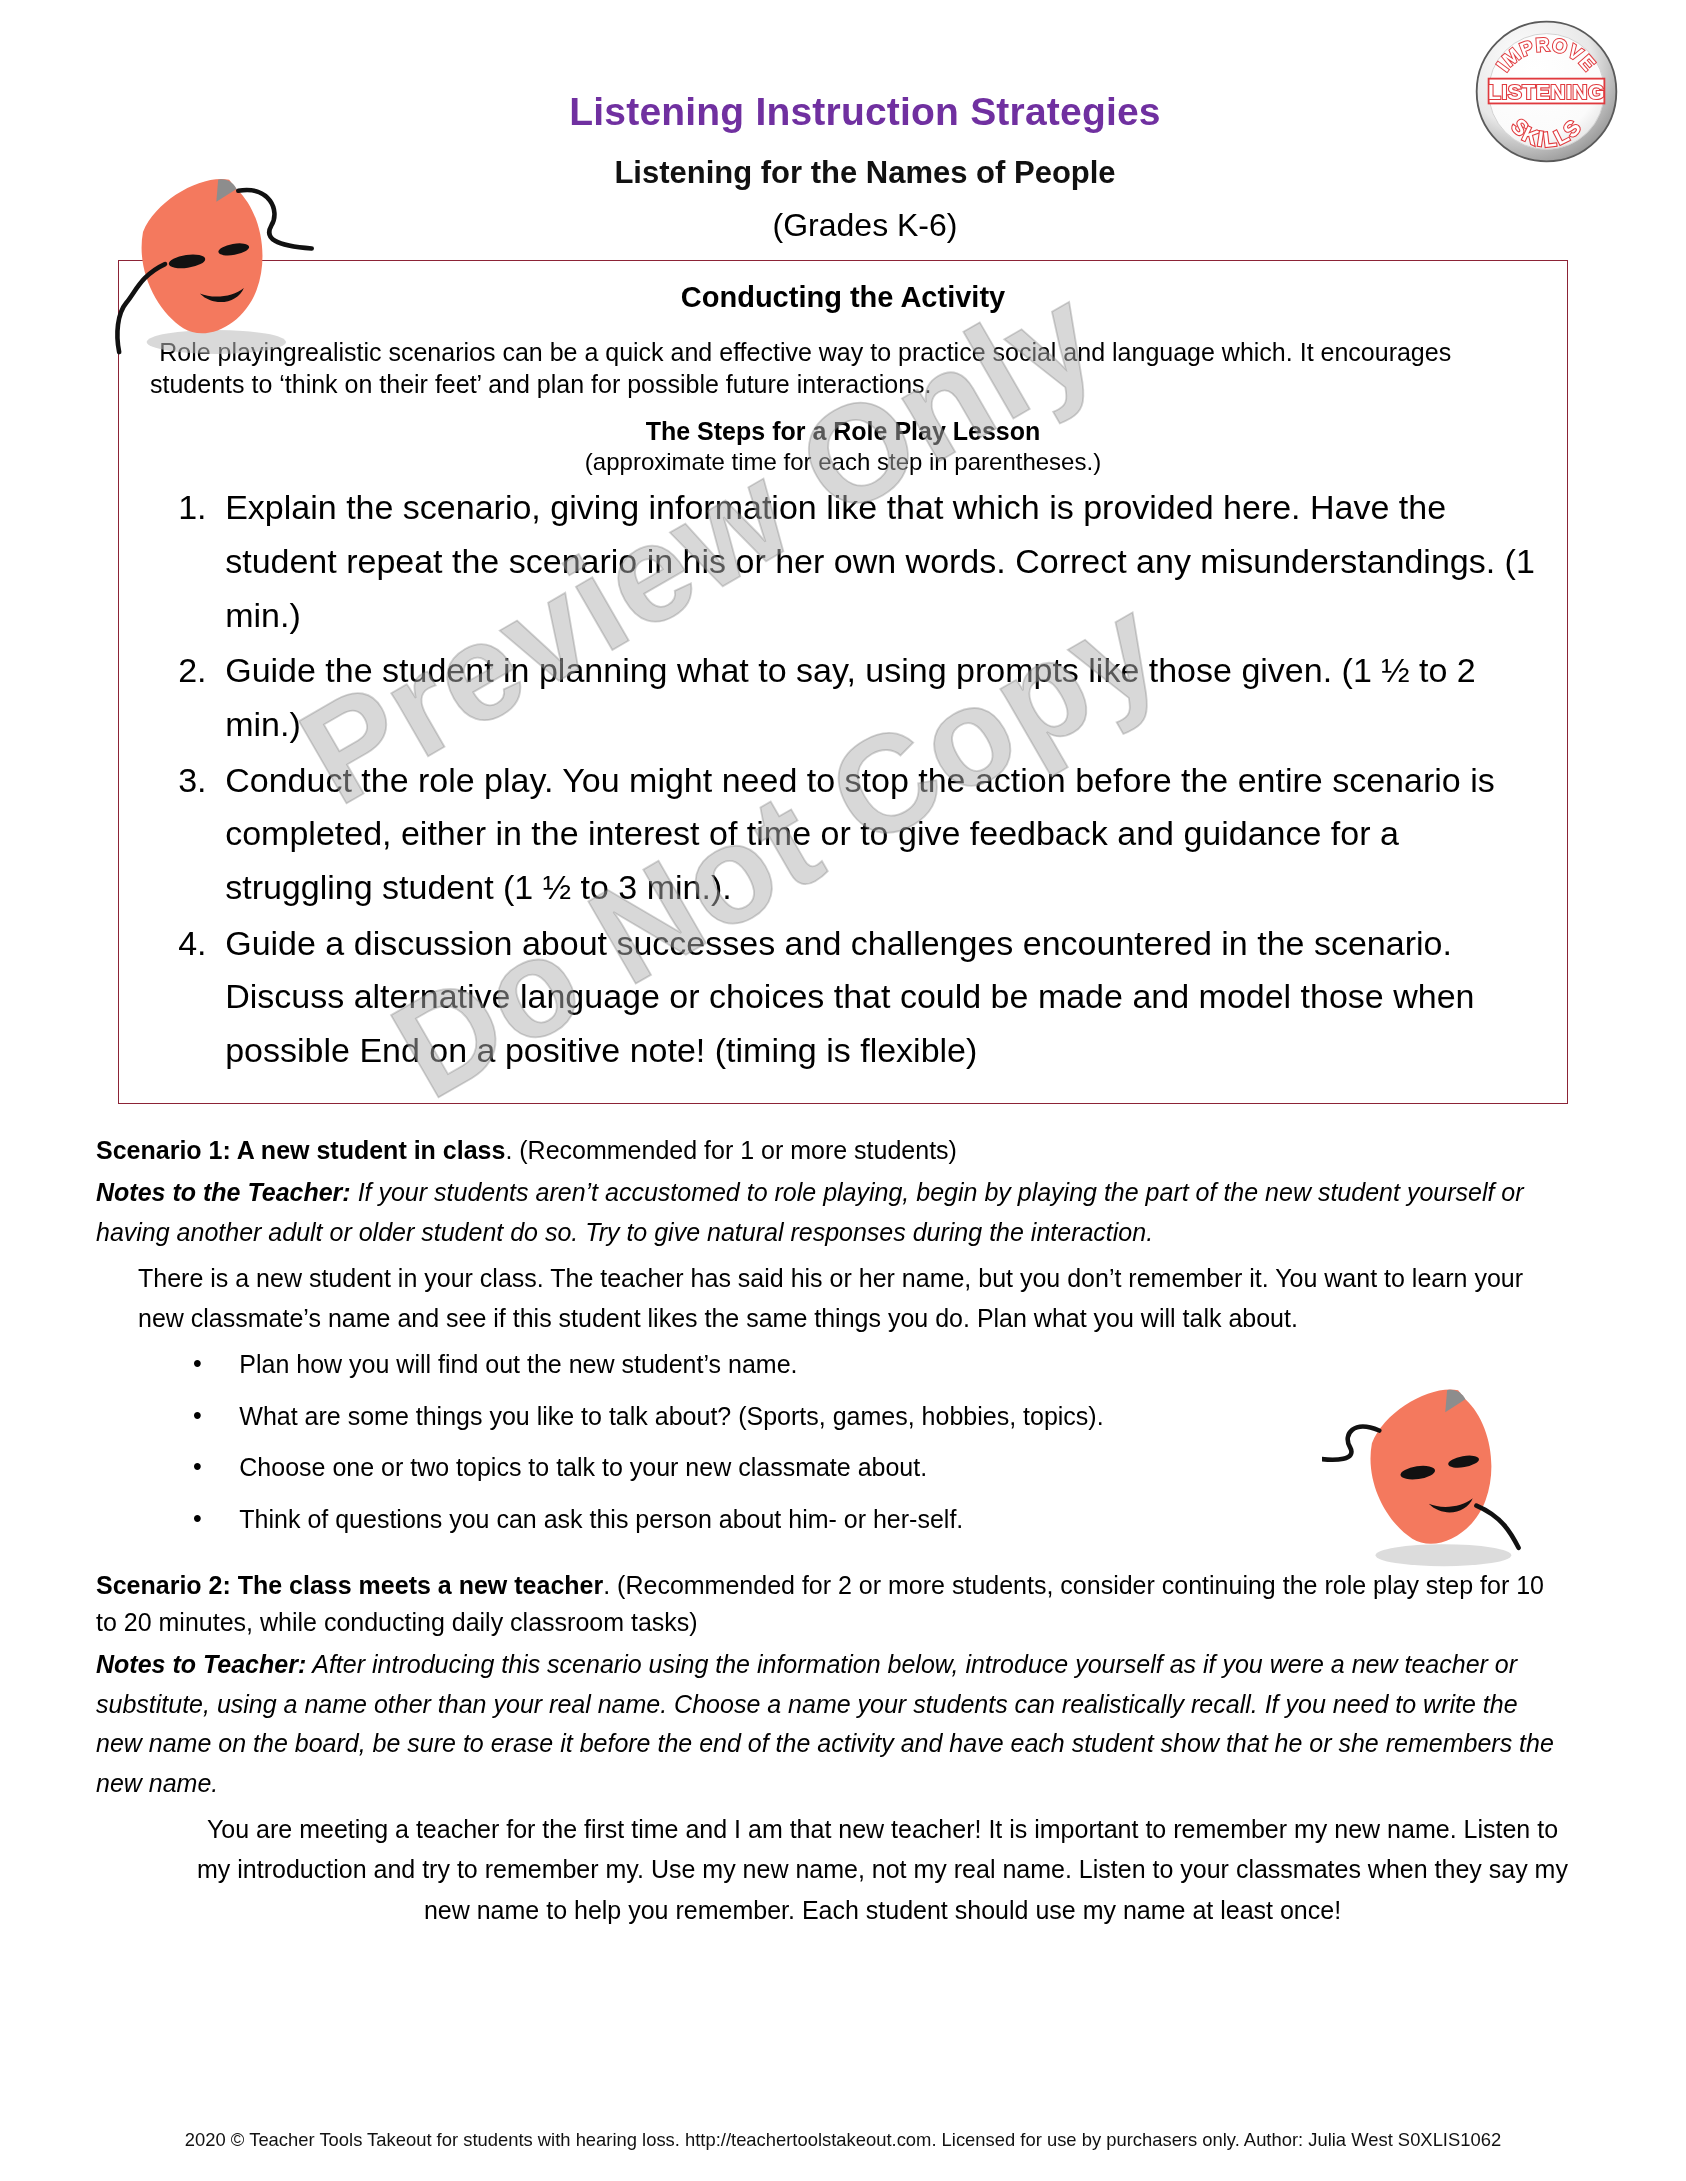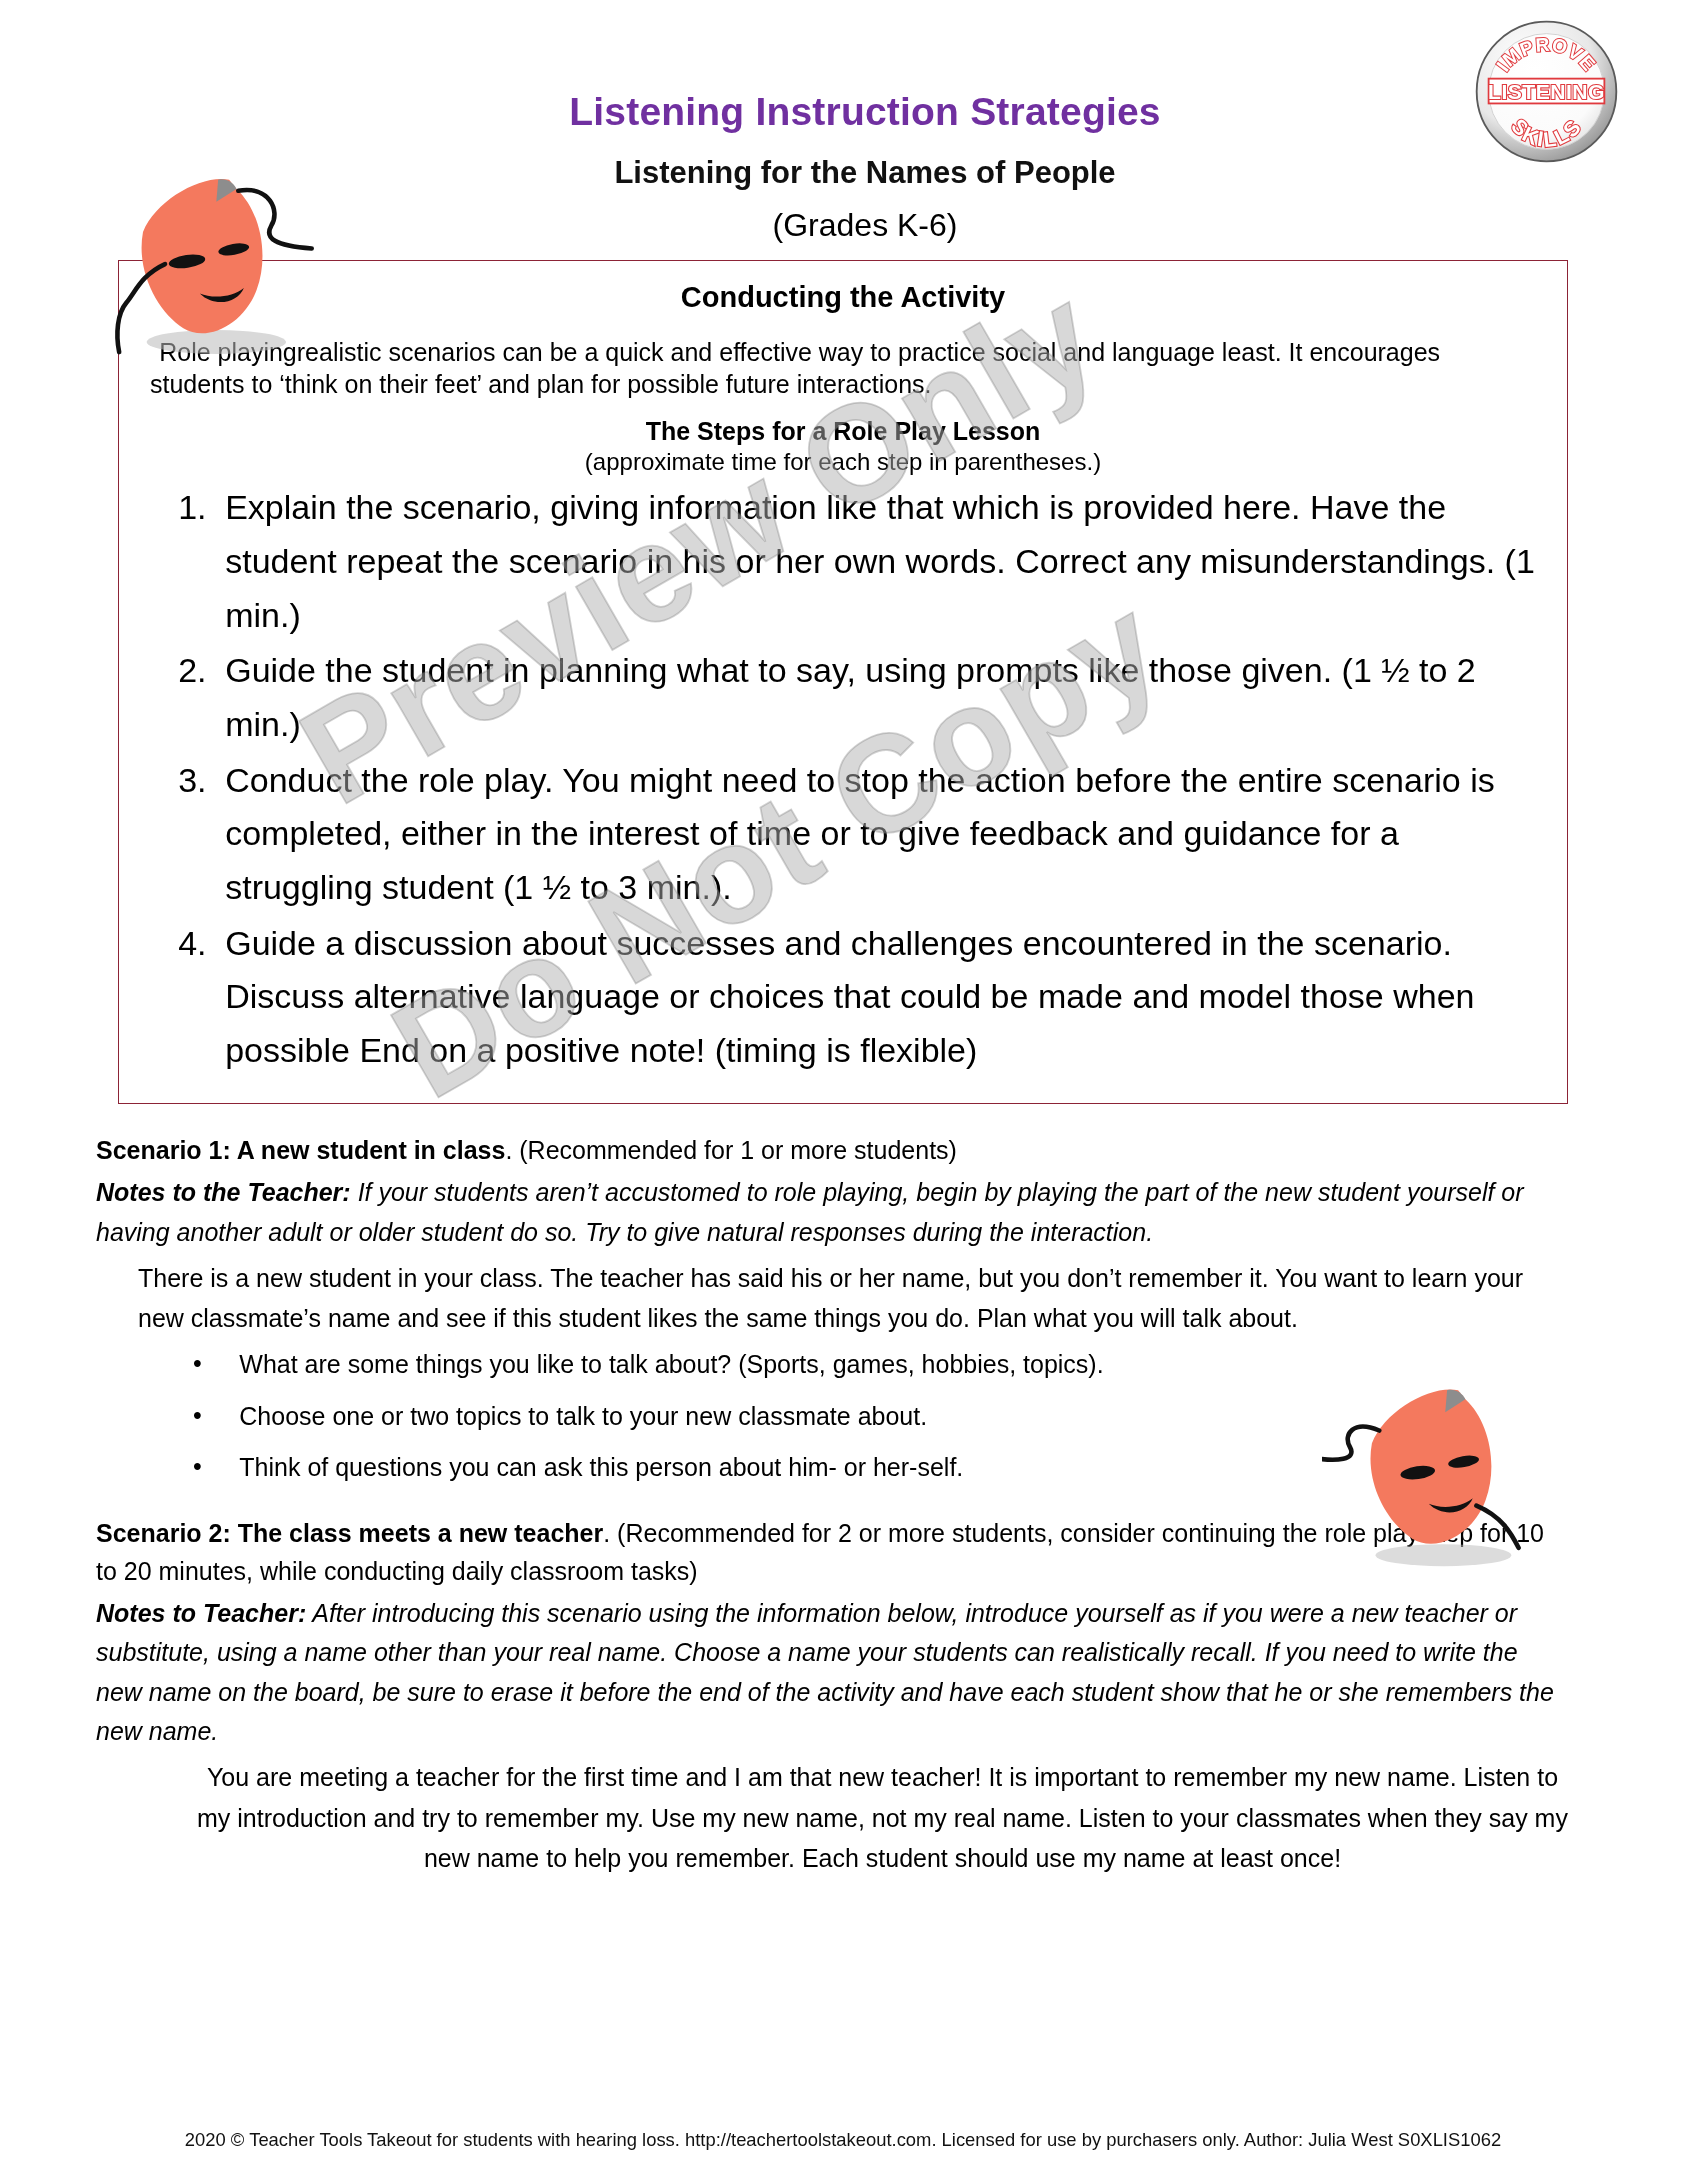--- a/index.html
+++ b/index.html
@@ -264,21 +264,21 @@
       <ellipse cx="96" cy="117" rx="20" ry="7" fill="#111" transform="rotate(-8 96 117)"></ellipse>
       <ellipse cx="147" cy="104" rx="17" ry="6" fill="#111" transform="rotate(-10 147 104)"></ellipse>
       <path d="M110,152 C126,168 152,162 158,146 C146,156 124,158 110,152 Z" fill="#111"></path>
     </svg>
   </div>
 
   <div class="activity-box">
     <div class="box-title">Conducting the Activity</div>
     <div class="box-intro">
       <span class="lead">Role playingrealistic scenarios can be a quick and  effective way to practice social and language</span>
-      <span>least.</span>
+      <span>which.</span>
       <span>It encourages students to ‘think on their feet’ and plan for possible future interactions.</span>
     </div>
     <div class="steps-title">The Steps for a Role Play Lesson</div>
     <div class="steps-subtitle">(approximate time for each step in parentheses.)</div>
     <ol class="steps">
       <li>Explain the scenario, giving information like that which is provided here.  Have the student repeat the scenario in his or her own words. Correct any misunderstandings. (1 min.)</li>
       <li>Guide the student in planning what to say, using prompts like those given. (1 ½ to 2 min.)</li>
       <li>Conduct the role play.  You might need to stop the action before the entire scenario is completed, either in the interest of time or to give feedback and guidance for a struggling student (1 ½ to 3 min.).</li>
       <li>Guide a discussion about successes and challenges encountered in the scenario. Discuss alternative language or choices that could be made and model those when possible End on a positive note! (timing is flexible)</li>
     </ol>
@@ -290,20 +290,21 @@
       <b>Scenario 1: A new student in class</b><span>.   (Recommended for 1 or more students)</span>
     </div>
 
     <div class="scen-notes">
       <b>Notes to the Teacher:</b><span>  If your students aren’t accustomed to role playing, begin by playing the part of the new student yourself or having another adult or older student do so.  Try to give natural responses during the interaction.</span>
     </div>
 
     <div class="scen-body">There is a new student in your class. The teacher has said his or her name, but you don’t remember it.  You want to learn your new classmate’s name and see if this student likes the same things you do. Plan what you will talk about.</div>
 
     <ul class="scen-bullets">
+      <li>Plan how you will find out the new student’s name.</li>
       <li>What are some things you like to talk about? (Sports, games, hobbies, topics).</li>
       <li>Choose one or two topics to talk to your new classmate about.</li>
       <li>Think of questions you can ask this person about him- or her-self.</li>
     </ul>
 
     <div class="scen-head">
       <b>Scenario 2: The class meets a new teacher</b><span>.  (Recommended for 2 or more students, consider continuing the role play step for 10 to 20 minutes, while conducting daily classroom tasks)</span>
     </div>
 
     <div class="scen-notes">

